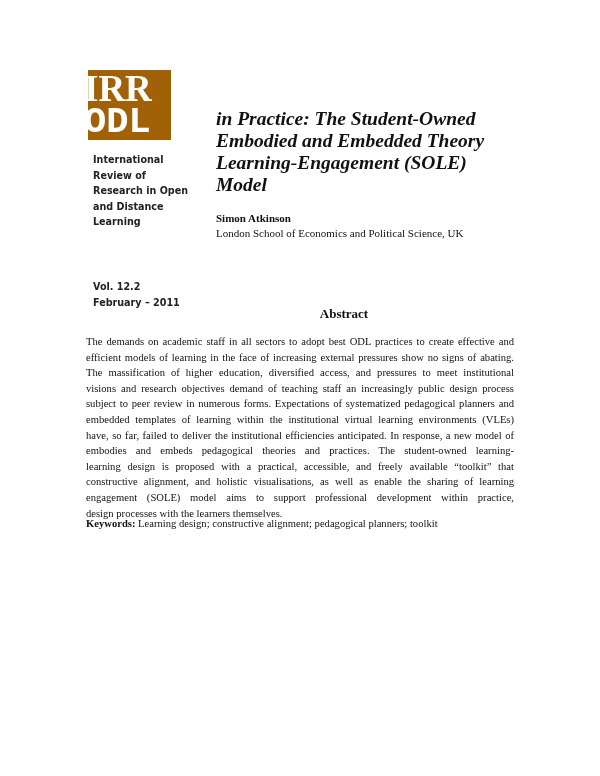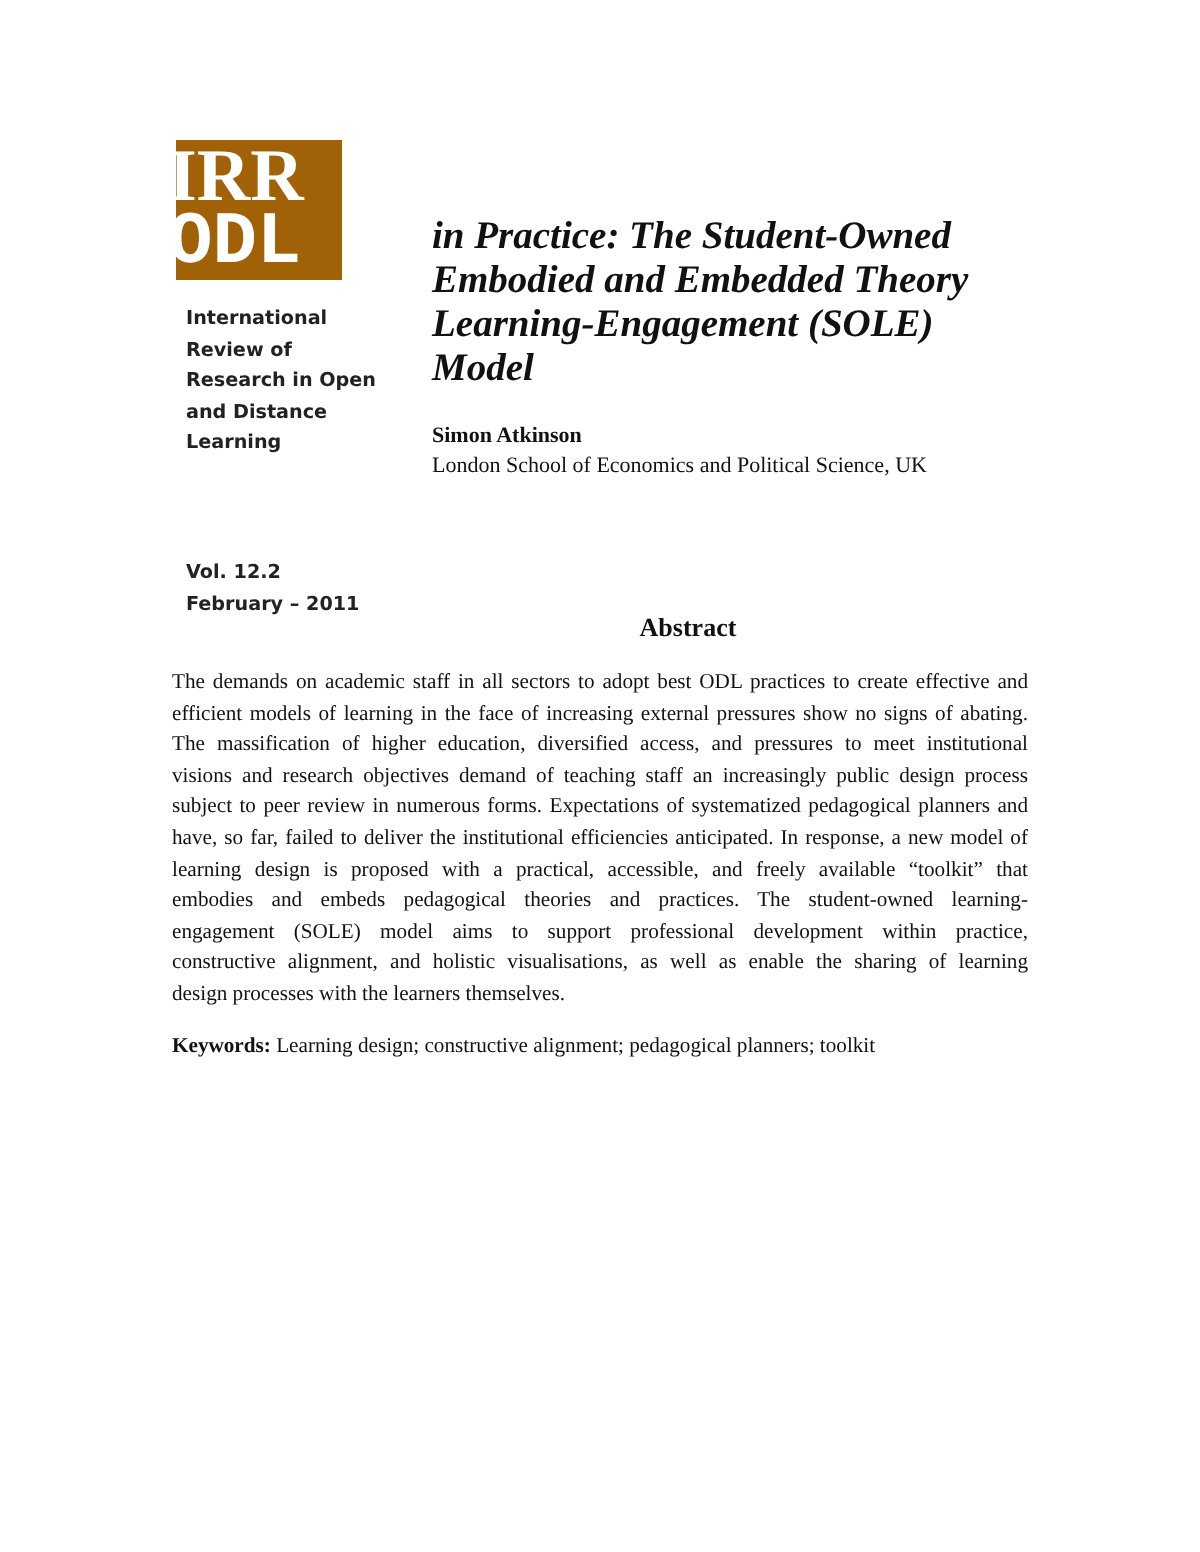--- a/index.html
+++ b/index.html
@@ -71,23 +71,24 @@
 <div class="affil">London School of Economics and Political Science, UK</div>
 
 <div class="abs-head">Abstract</div>
 
 <div class="abstract">
   <span class="line">The demands on academic staff in all sectors to adopt best ODL practices to create effective and</span>
   <span class="line">efficient models of learning in the face of increasing external pressures show no signs of abating.</span>
   <span class="line">The massification of higher education, diversified access, and pressures to meet institutional</span>
   <span class="line">visions and research objectives demand of teaching staff an increasingly public design process</span>
   <span class="line">subject to peer review in numerous forms. Expectations of systematized pedagogical planners and</span>
+  <span class="line">embedded templates of learning within the institutional virtual learning environments (VLEs)</span>
   <span class="line">have, so far, failed to deliver the institutional efficiencies anticipated. In response, a new model of</span>
+  <span class="line">embodies and embeds pedagogical theories and practices. The student-owned learning-</span>
   <span class="line">learning design is proposed with a practical, accessible, and freely available “toolkit” that</span>
-  <span class="line">embodies and embeds pedagogical theories and practices. The student-owned learning-</span>
+  <span class="line">constructive alignment, and holistic visualisations, as well as enable the sharing of learning</span>
   <span class="line">engagement (SOLE) model aims to support professional development within practice,</span>
-  <span class="line">constructive alignment, and holistic visualisations, as well as enable the sharing of learning</span>
   <span class="line last">design processes with the learners themselves.</span>
 </div>
 
 <div class="keywords">
   <b>Keywords:</b><span> Learning design; constructive alignment; pedagogical planners; toolkit</span>
 </div>
 
 </body></html>

